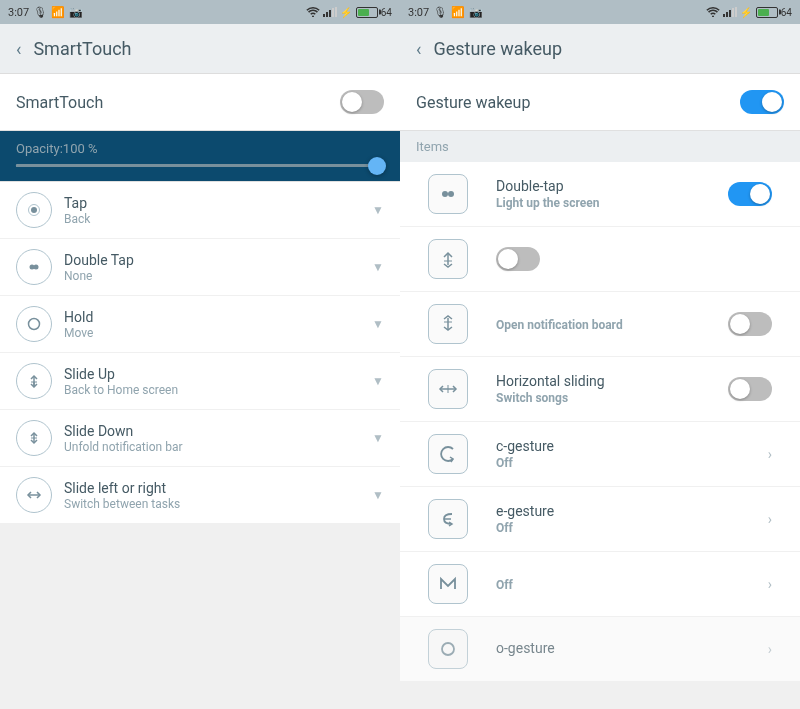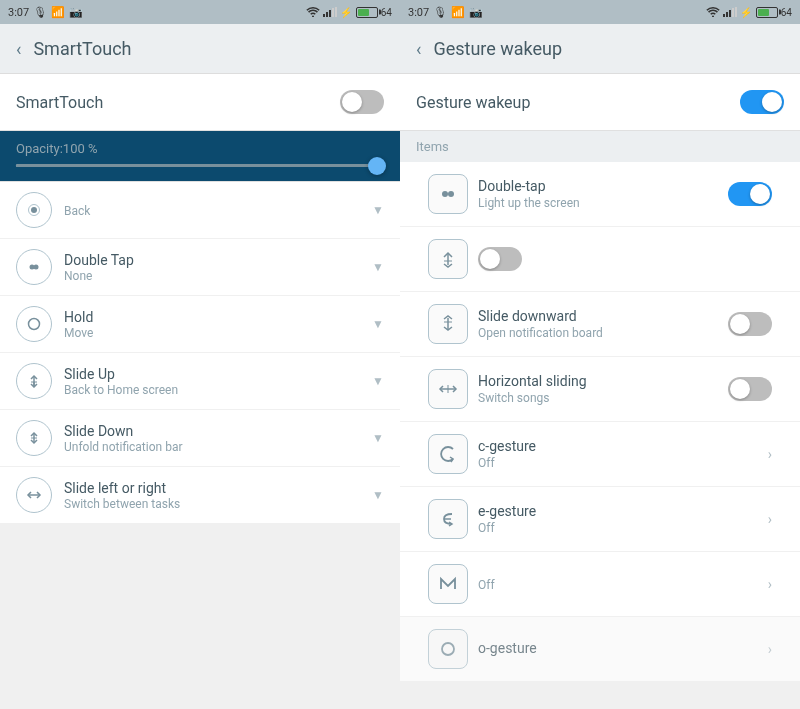--- a/index.html
+++ b/index.html
@@ -216,21 +216,21 @@
       font-size: 16px;
       color: #455a64;
     }
 
     .gesture-item {
       background: white;
       display: flex;
       align-items: center;
       padding: 12px 28px;
       border-bottom: 1px solid #f0f0f0;
-      gap: 10px;
+      gap: 28px;
     }
     .gesture-icon {
       width: 40px;
       height: 40px;
       border-radius: 8px;
       border: 1.5px solid #b0c4ce;
       display: flex;
       align-items: center;
       justify-content: center;
       flex-shrink: 0;
@@ -240,20 +240,21 @@
     }
     .gesture-text { flex: 1; }
     .gesture-name {
       font-size: 14px;
       color: #455a64;
     }
     .gesture-sub {
       font-size: 12px;
       color: #90a4ae;
       margin-top: 2px;
+      font-weight: bold;
     }
     .chevron-right {
       color: #b0bec5;
       font-size: 14px;
     }
 
     
     svg { display: block; }
   </style>
 </head>
@@ -315,20 +316,21 @@
 
 
     <div class="feature-item">
       <div class="feature-icon">
         <svg width="14" height="14" viewBox="0 0 14 14">
             <circle cx="7" cy="7" r="3" fill="#78909c"></circle>
             <circle cx="7" cy="7" r="5.5" fill="none" stroke="#b0c4ce" stroke-width="1"></circle>
           </svg>
       </div>
       <div class="feature-text">
+        <div class="feature-name">Tap</div>
         <div class="feature-sub">Back</div>
       </div>
       <span class="chevron-down">▼</span>
     </div>
 
     <div class="feature-item">
       <div class="feature-icon">
         <svg width="14" height="14" viewBox="0 0 14 14">
             <circle cx="5" cy="7" r="2.5" fill="#78909c"></circle>
             <circle cx="9" cy="7" r="2.5" fill="#78909c"></circle>
@@ -487,21 +489,20 @@
     <div class="gesture-item">
       <div class="gesture-icon">
         <svg width="20" height="20" viewBox="0 0 20 20">
           <line x1="10" y1="4" x2="10" y2="16" stroke="#78909c" stroke-width="1.5"></line>
           <polyline points="6,5 10,2 14,5" fill="none" stroke="#78909c" stroke-width="1.5"></polyline>
           <line x1="6" y1="8" x2="14" y2="8" stroke="#78909c" stroke-width="1"></line>
           <polyline points="6,13 10,16 14,13" fill="none" stroke="#78909c" stroke-width="1.5"></polyline>
         </svg>
       </div>
       <div class="gesture-text">
-        <div class="gesture-name">Slide downward</div>
         <div class="gesture-sub">Open notification board</div>
       </div>
       <div class="toggle off">
         <div class="toggle-knob"></div>
       </div>
     </div>
 
     <div class="gesture-item">
       <div class="gesture-icon">
         <svg width="20" height="20" viewBox="0 0 20 20">

